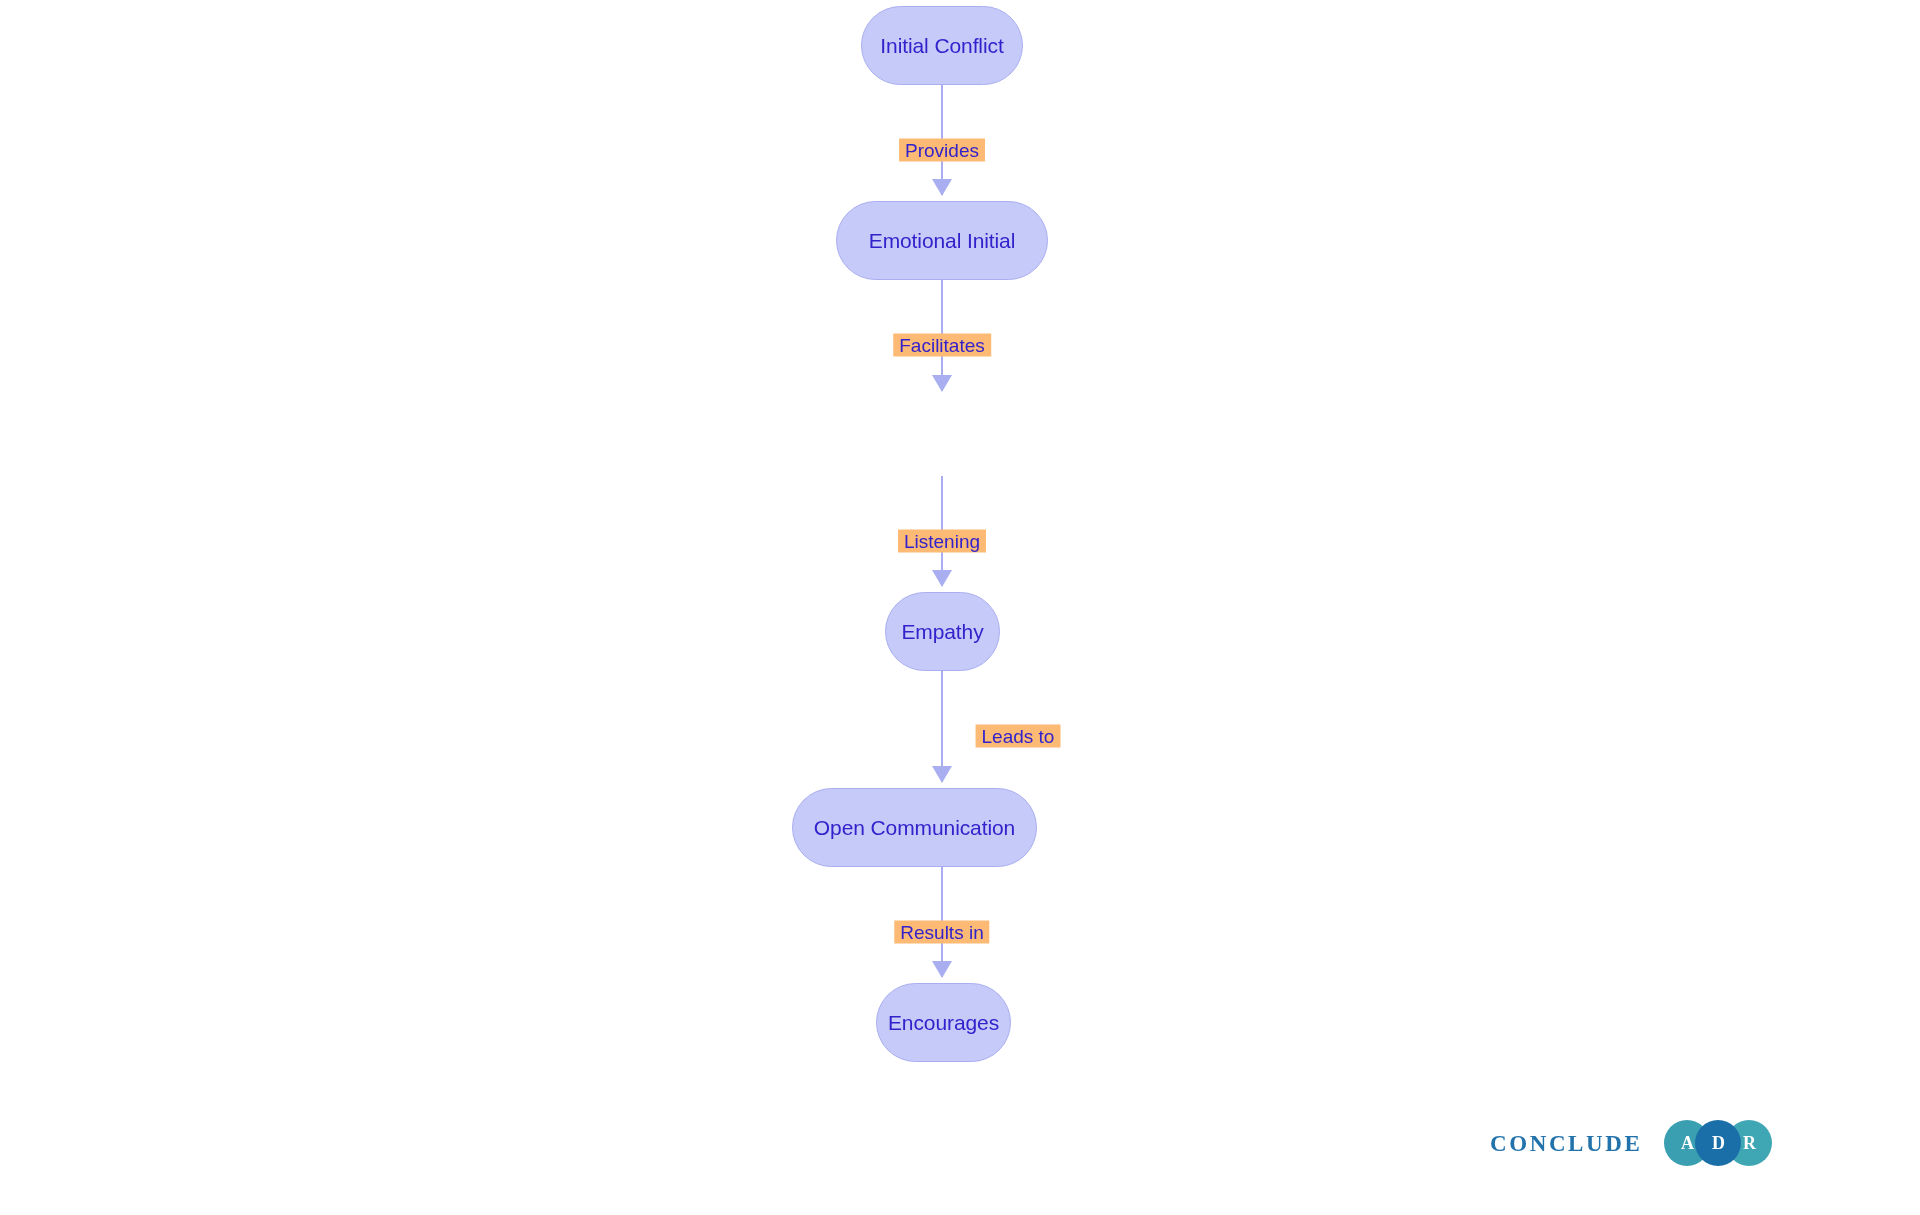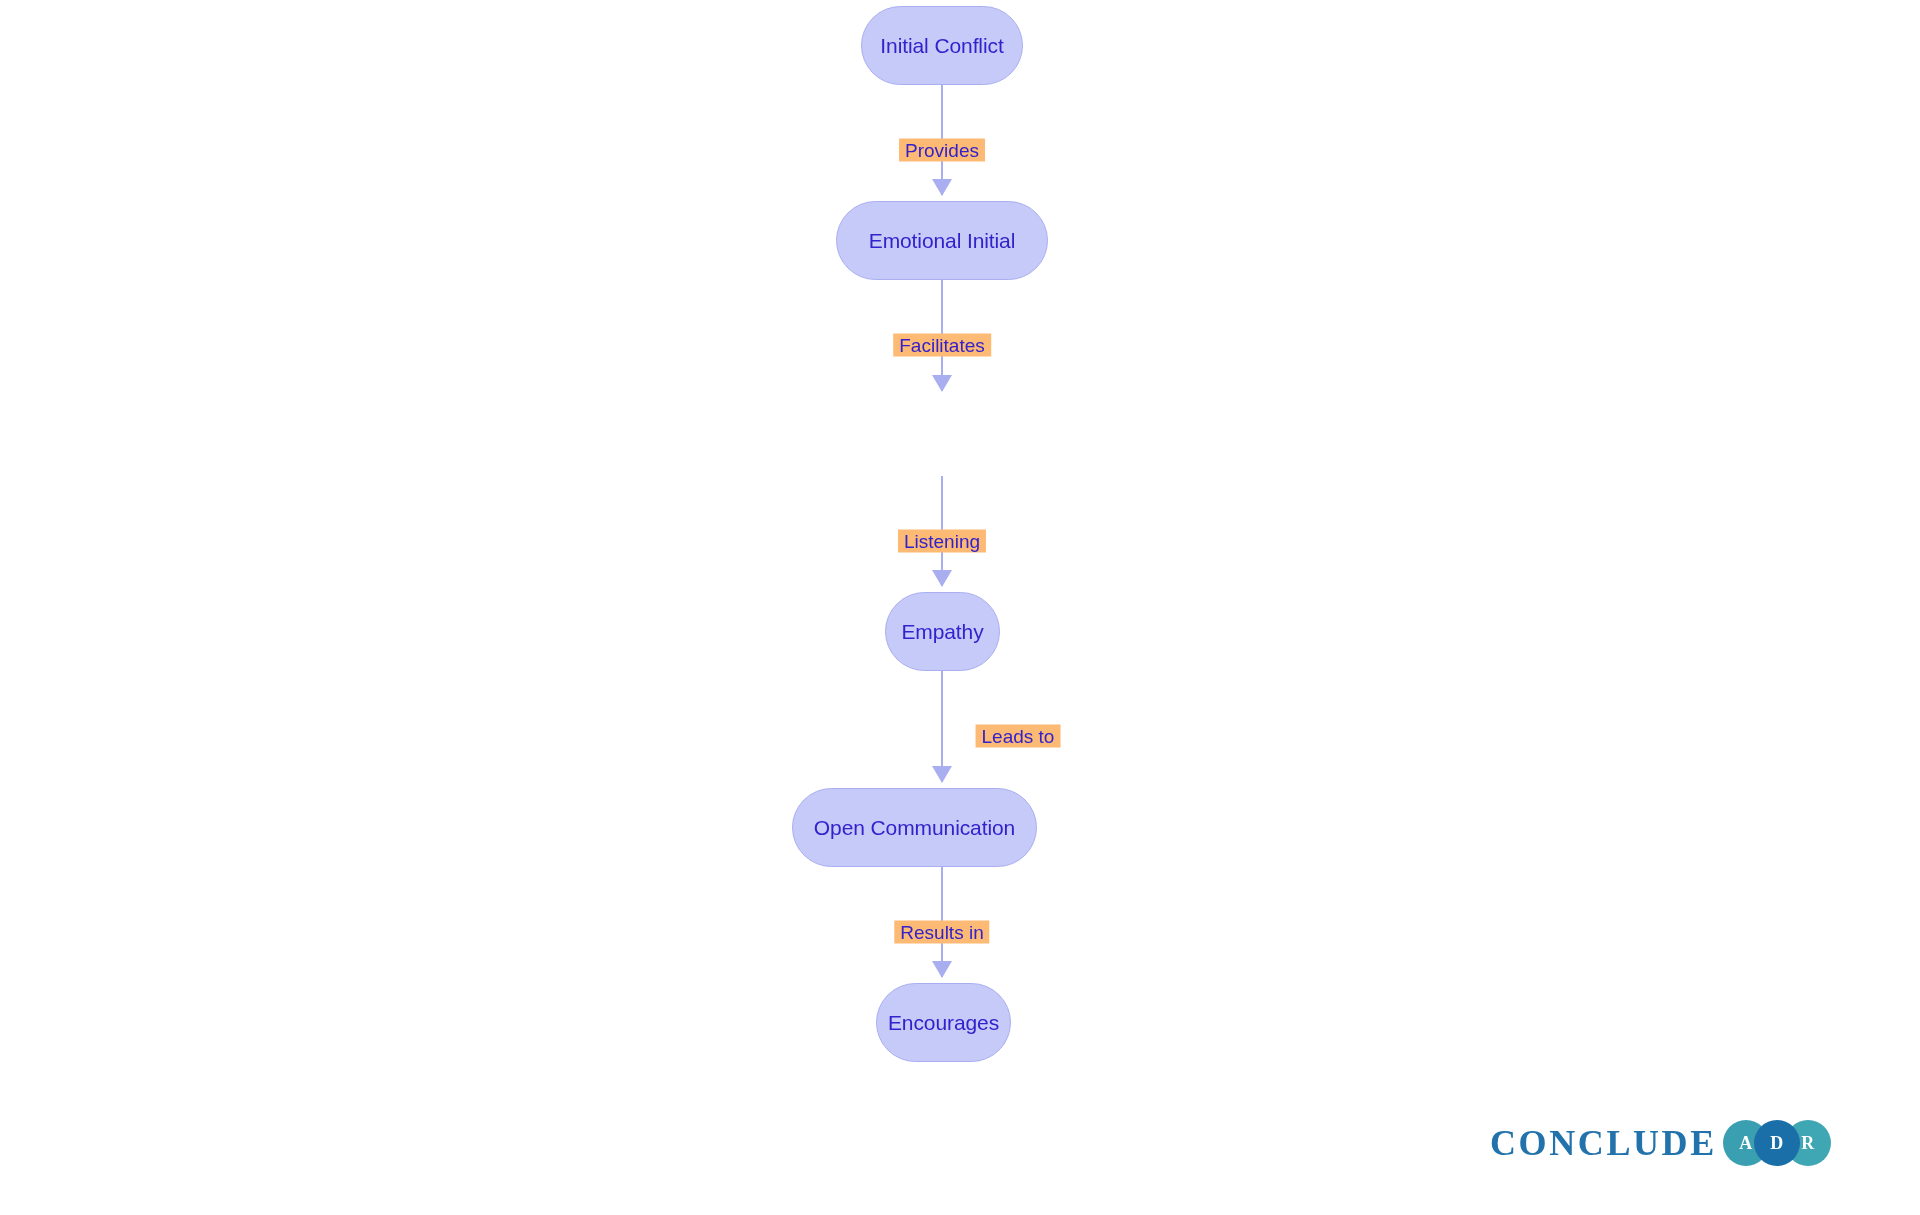--- a/index.html
+++ b/index.html
@@ -105,25 +105,25 @@
     left: 1490px;
     top: 1112px;
     width: 340px;
     height: 62px;
     display: flex;
     align-items: center;
   }
   #brand-wordmark {
     font-family: "Liberation Serif", serif;
     font-weight: 700;
-    font-size: 36px;
+    font-size: 23px;
     letter-spacing: 2.6px;
     color: #2272ab;
     line-height: 1;
-    margin-right: 6px;
+    margin-right: 22px;
     white-space: nowrap;
   }
   .brand-circles {
     position: relative;
     width: 110px;
     height: 46px;
   }
   .brand-circle {
     position: absolute;
     top: 0;

